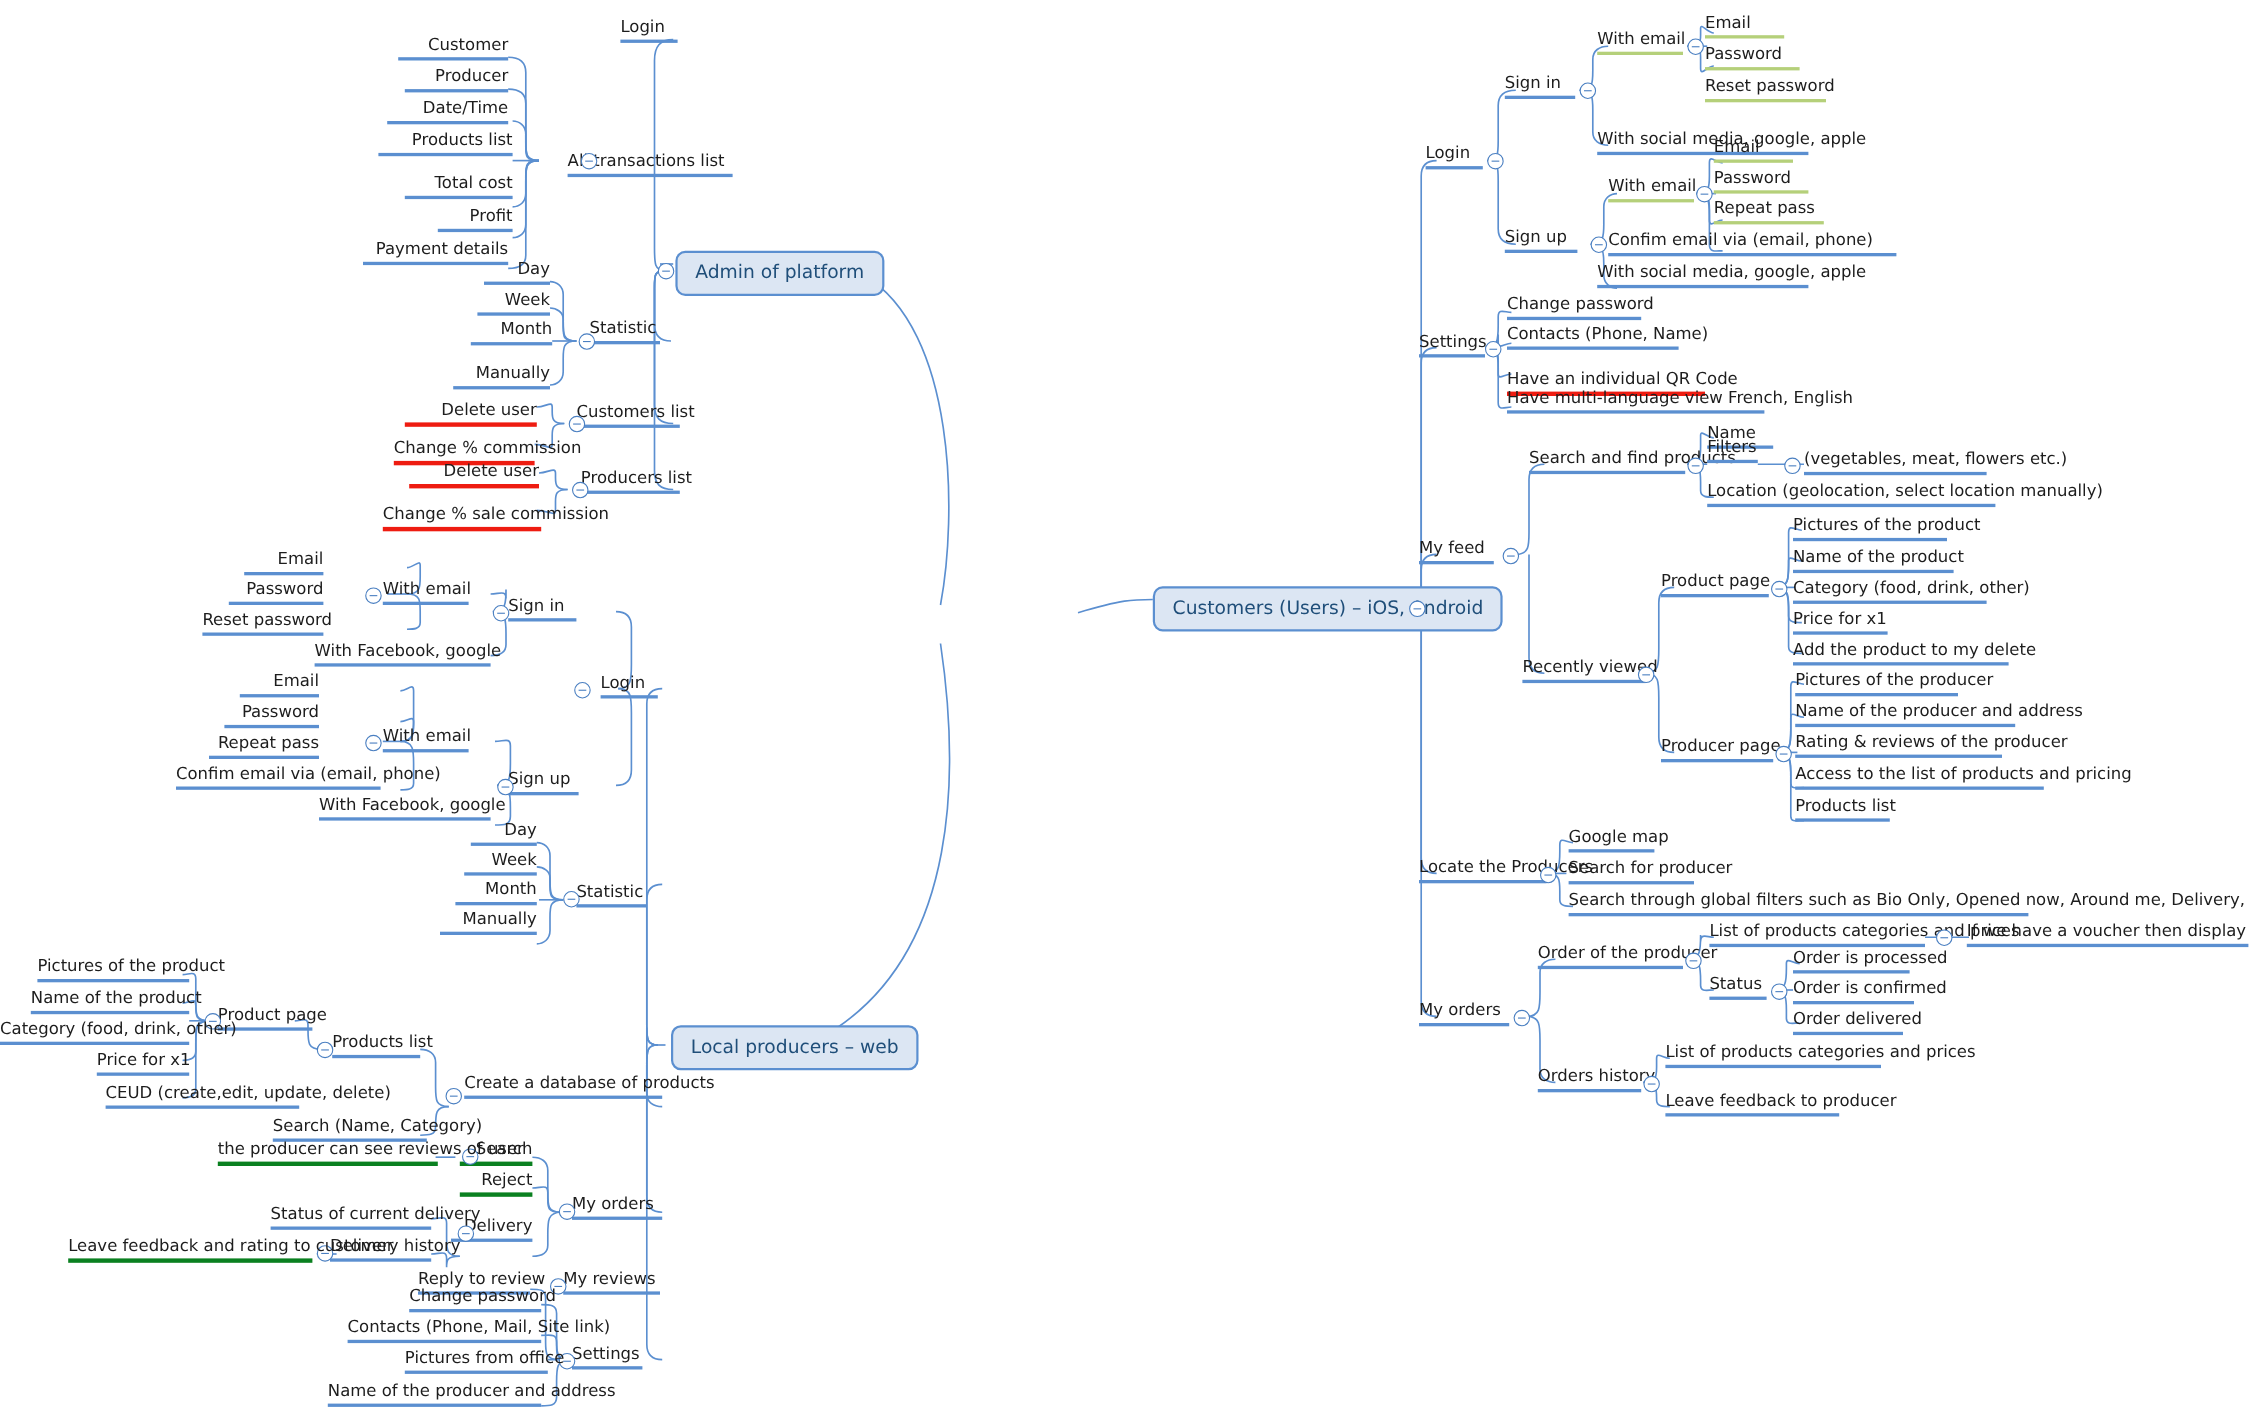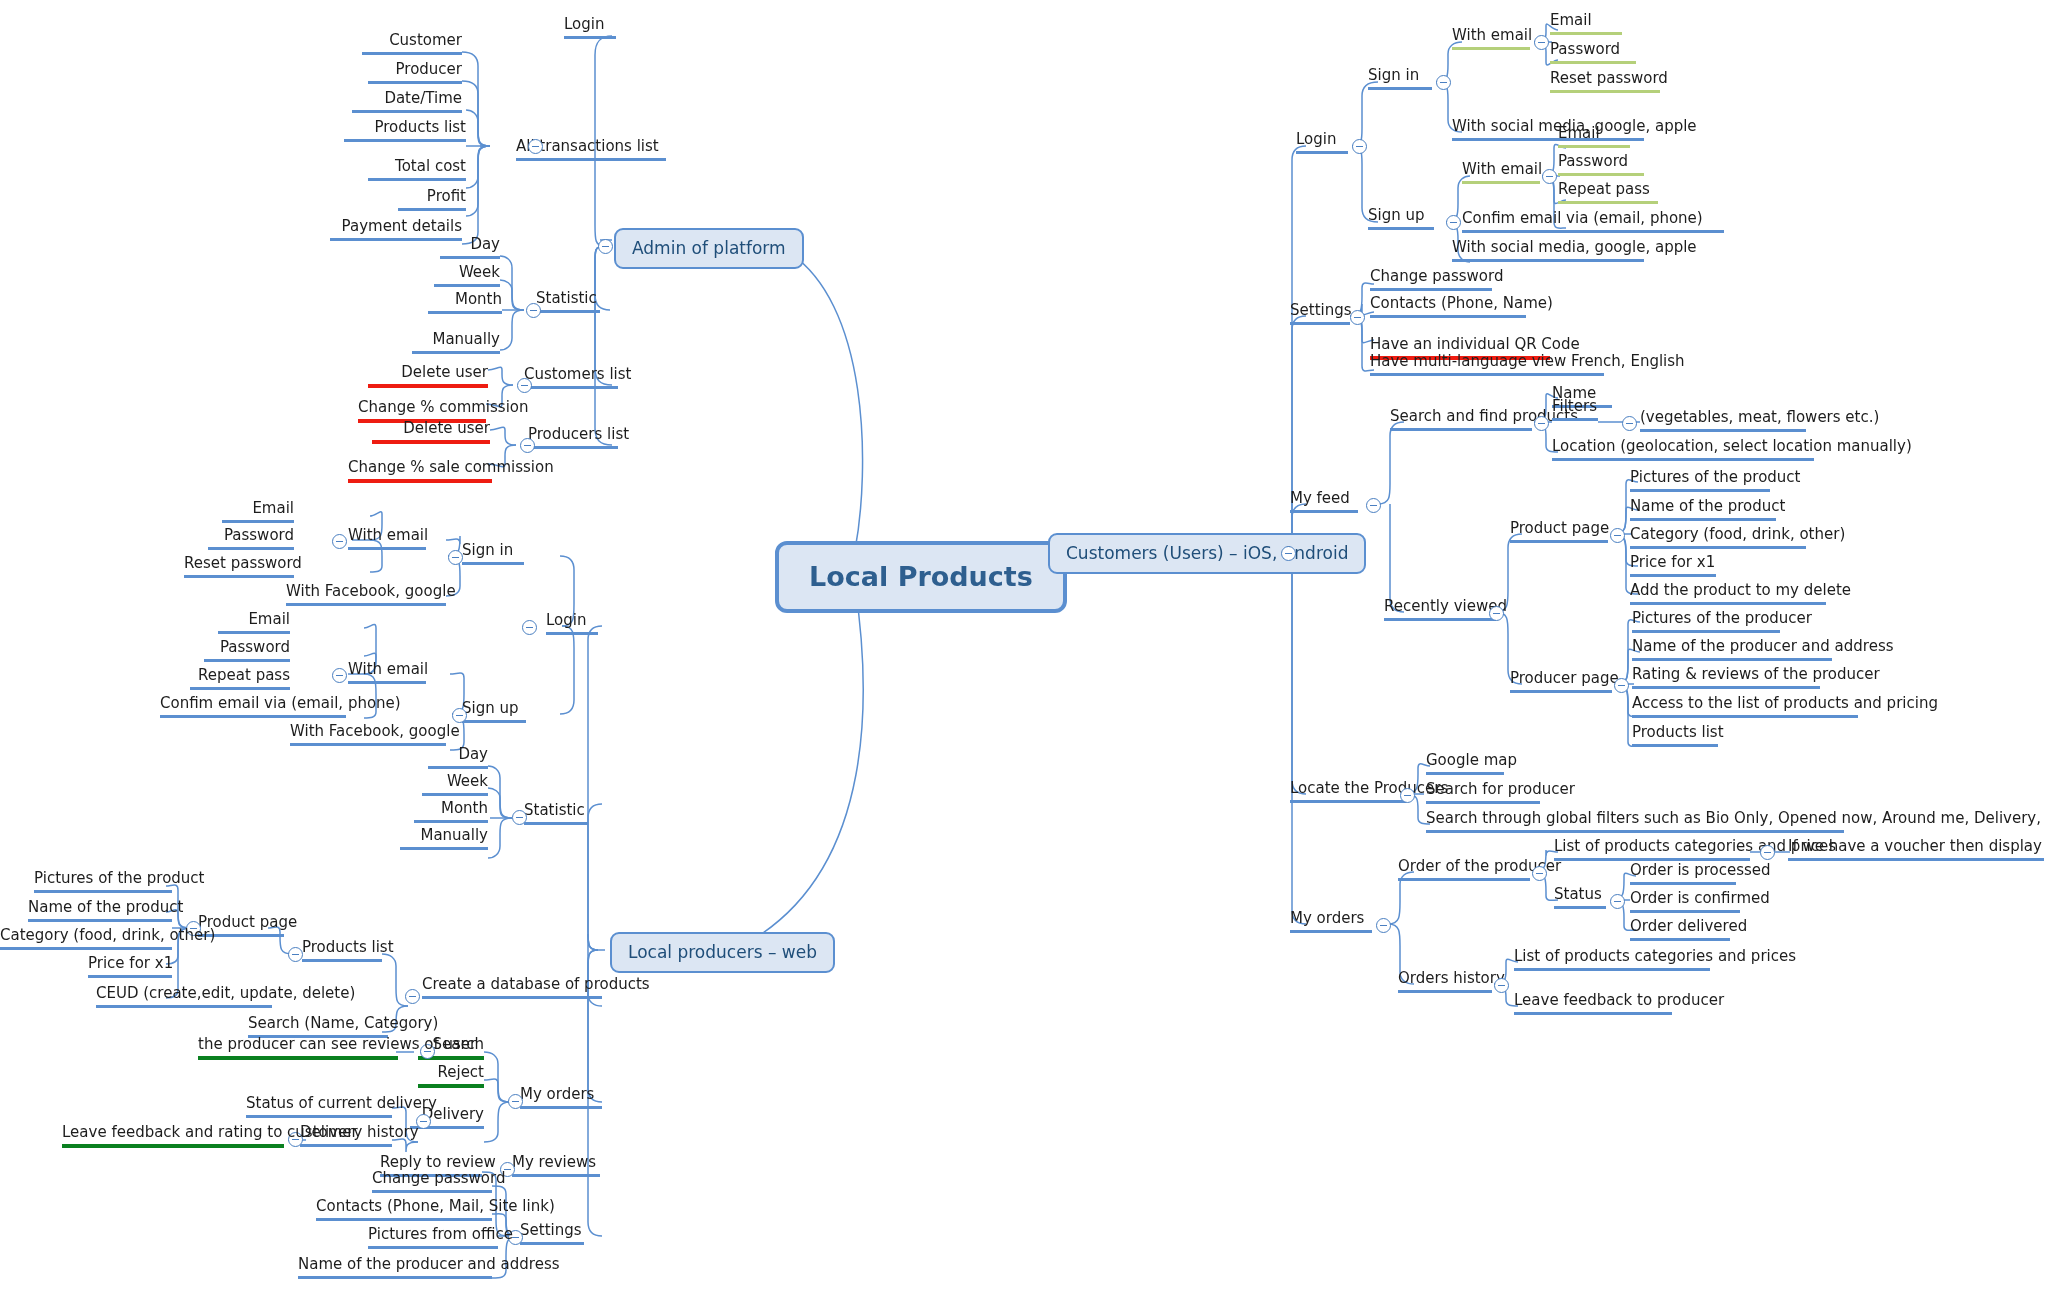--- a/index.html
+++ b/index.html
@@ -248,21 +248,20 @@
 
       <path d="M 508 1236 C 496 1236 496 1230 496 1220 L 496 1180 C 496 1172 490 1172 482 1172"></path>
 
       <path d="M 518 1236 C 506 1236 506 1230 506 1218 L 506 1194 C 506 1186 500 1186 492 1186"></path>
       <path d="M 518 1236 C 506 1236 506 1232 506 1224 L 506 1220 C 506 1212 500 1214 492 1214"></path>
       <path d="M 518 1236 L 498 1236"></path>
       <path d="M 518 1236 C 506 1236 506 1244 506 1256 L 506 1270 C 506 1278 500 1278 492 1278"></path>
     </g>
   </svg>
 
-  <div class="rootnode" style="left:775px;top:541px;">Local Products</div>
 
   <div class="boxnode" style="left:614px;top:228px;">Admin of platform</div>
   <div class="boxnode" style="left:1048px;top:533px;">Customers (Users) – iOS, Android</div>
   <div class="boxnode" style="left:610px;top:932px;text-align:center;">Local producers – web</div>
 
   <div class="toggle" style="left:598px;top:239px;"></div>
   <div class="toggle" style="left:1281px;top:546px;"></div>
 
   <div class="node u-blue" style="left:564px;top:16px;width:52px;">Login</div>
 

